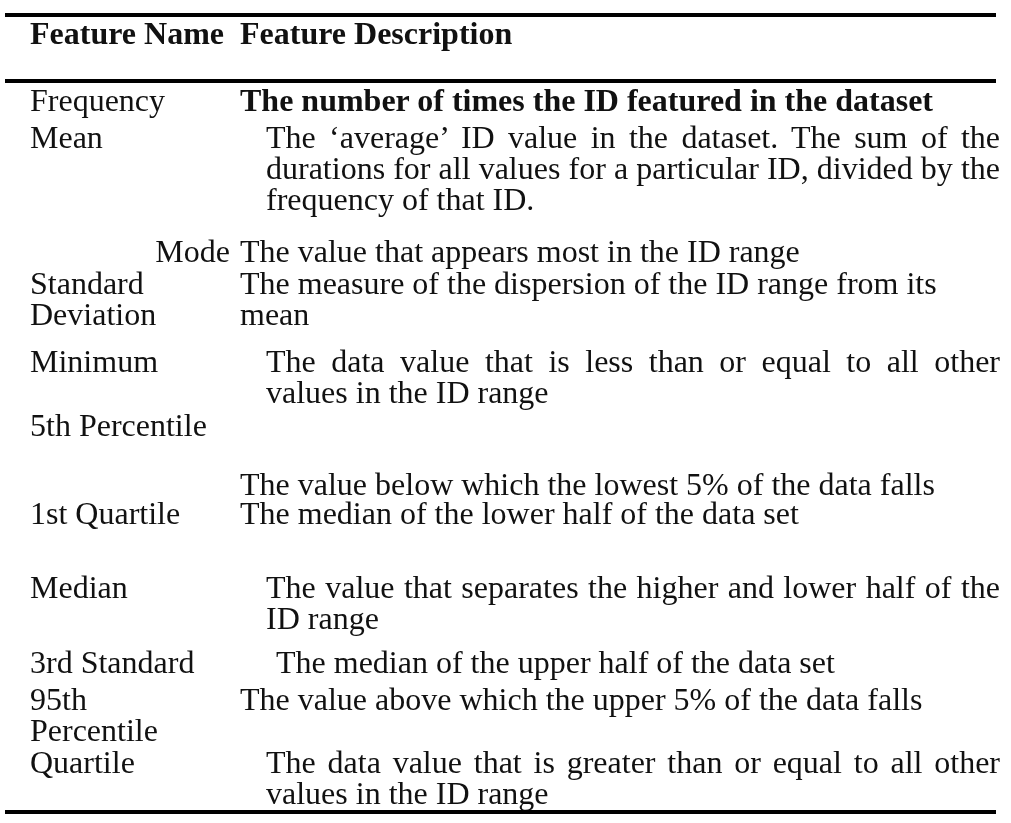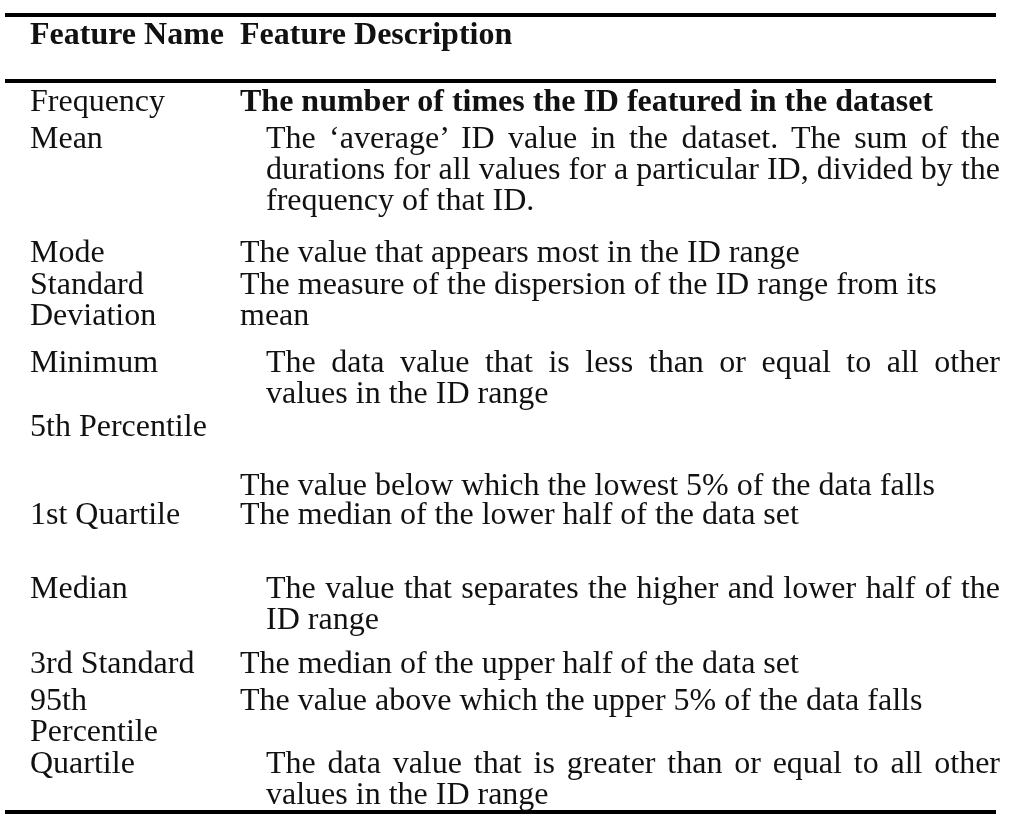--- a/index.html
+++ b/index.html
@@ -25,40 +25,40 @@
   <div class="cell c2 hdr" style="top:18px;">Feature Description</div>
 
   <div class="rule mid"></div>
 
   <div class="cell c1" style="top:85px;">Frequency</div>
   <div class="cell c2" style="top:85px;font-weight:bold;">The number of times the ID featured in the dataset</div>
 
   <div class="cell c1" style="top:122px;">Mean</div>
   <div class="cell c2 just" style="top:122px;">The ‘average’ ID value in the dataset. The sum of the durations for all values for a particular ID, divided by the frequency of that ID.</div>
 
-  <div class="cell c1" style="top:236px;">Mode</div>
+  <div class="cell c1" style="top:236px;text-align:right;">Mode</div>
   <div class="cell c2" style="top:236px;">The value that appears most in the ID range</div>
 
   <div class="cell c1" style="top:268px; width:150px;">Standard Deviation</div>
   <div class="cell c2" style="top:268px;">The measure of the dispersion of the ID range from its mean</div>
 
   <div class="cell c1" style="top:346px;">Minimum</div>
   <div class="cell c2 just" style="top:346px;">The data value that is less than or equal to all other values in the ID range</div>
 
   <div class="cell c1" style="top:410px;">5th Percentile</div>
   <div class="cell c2" style="top:421px;margin-top:48px;">The value below which the lowest 5% of the data falls</div>
 
   <div class="cell c1" style="top:498px;">1st Quartile</div>
   <div class="cell c2" style="top:498px;">The median of the lower half of the data set</div>
 
   <div class="cell c1" style="top:572px;">Median</div>
   <div class="cell c2 just" style="top:572px;">The value that separates the higher and lower half of the ID range</div>
 
   <div class="cell c1" style="top:647px;">3rd Standard</div>
-  <div class="cell c2" style="top:647px;">The median of the upper half of the data set</div>
+  <div class="cell c2" style="top:647px;margin-left:36px;">The median of the upper half of the data set</div>
 
   <div class="cell c1" style="top:684px; width:120px;">95th Percentile</div>
   <div class="cell c2" style="top:684px;">The value above which the upper 5% of the data falls</div>
 
   <div class="cell c1" style="top:747px;">Quartile</div>
   <div class="cell c2 just" style="top:747px;">The data value that is greater than or equal to all other values in the ID range</div>
 
   <div class="rule bot"></div>
 </div>
 

